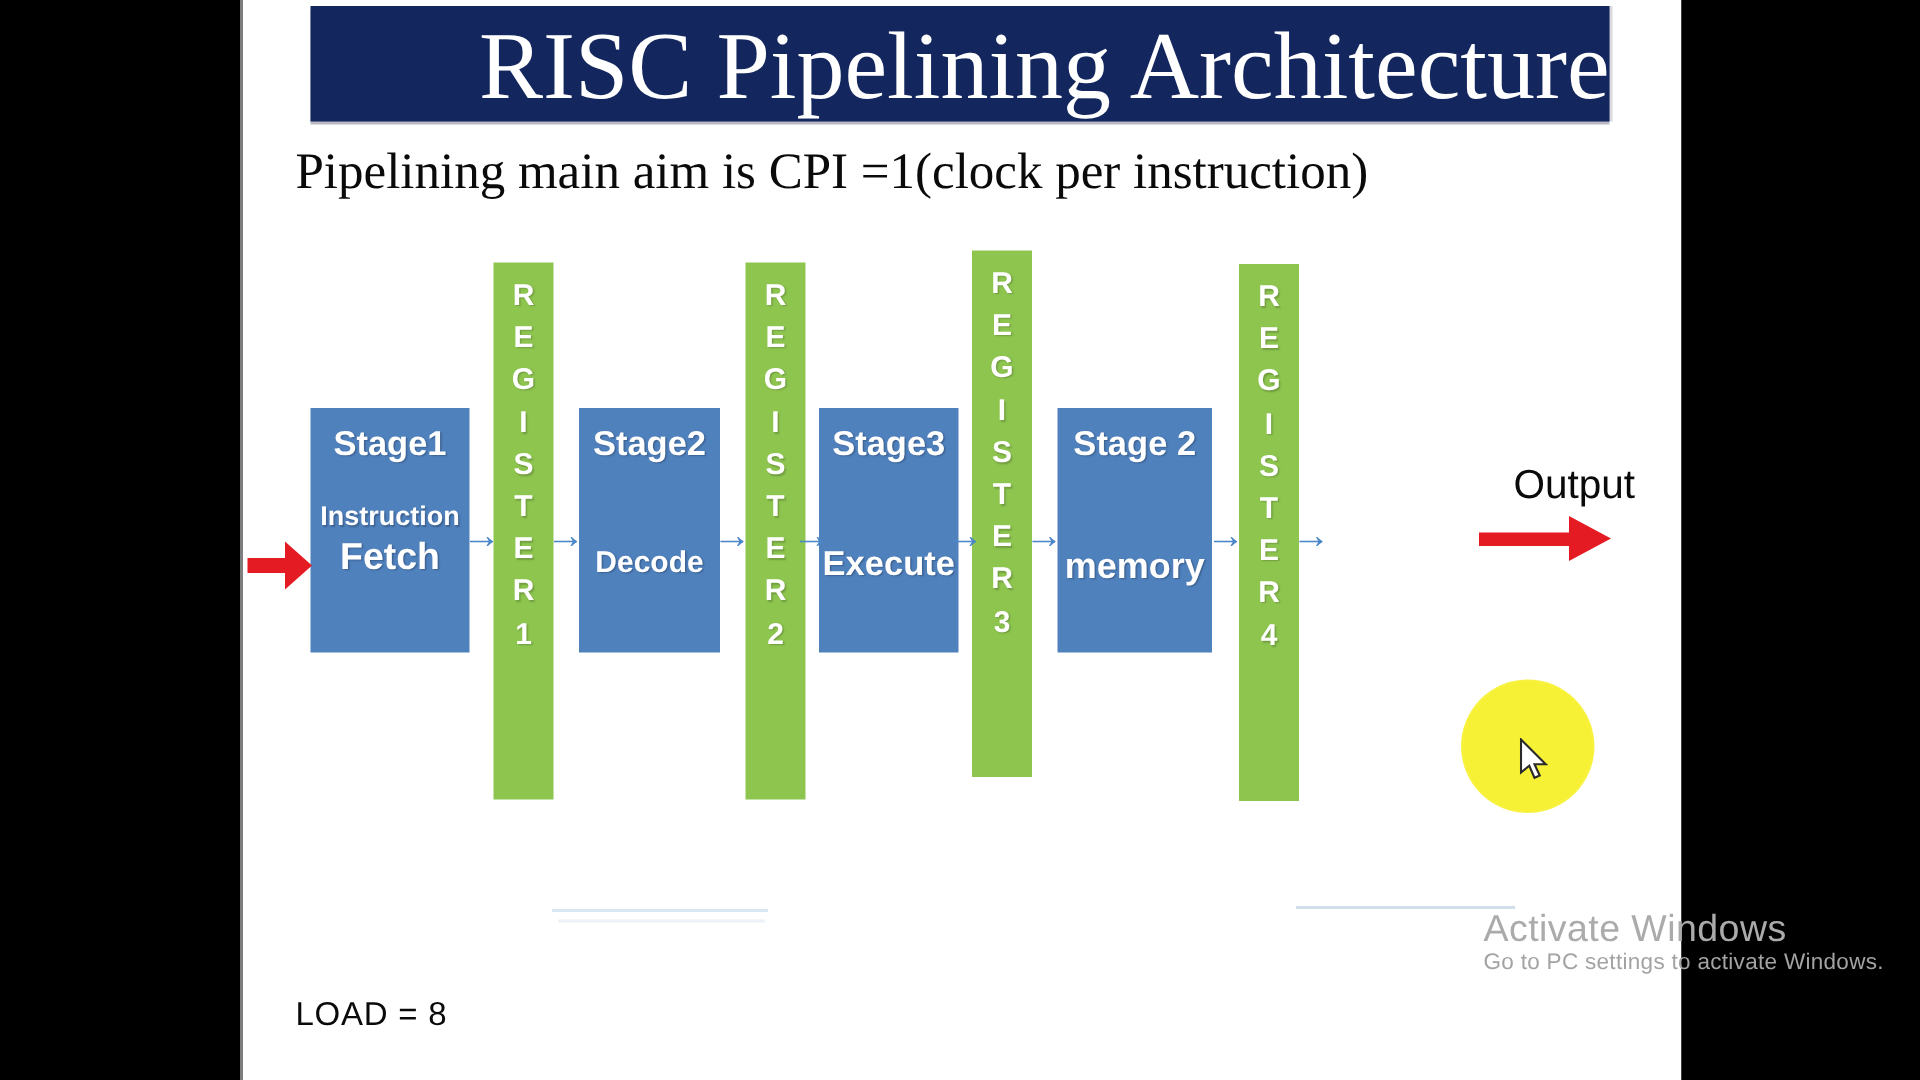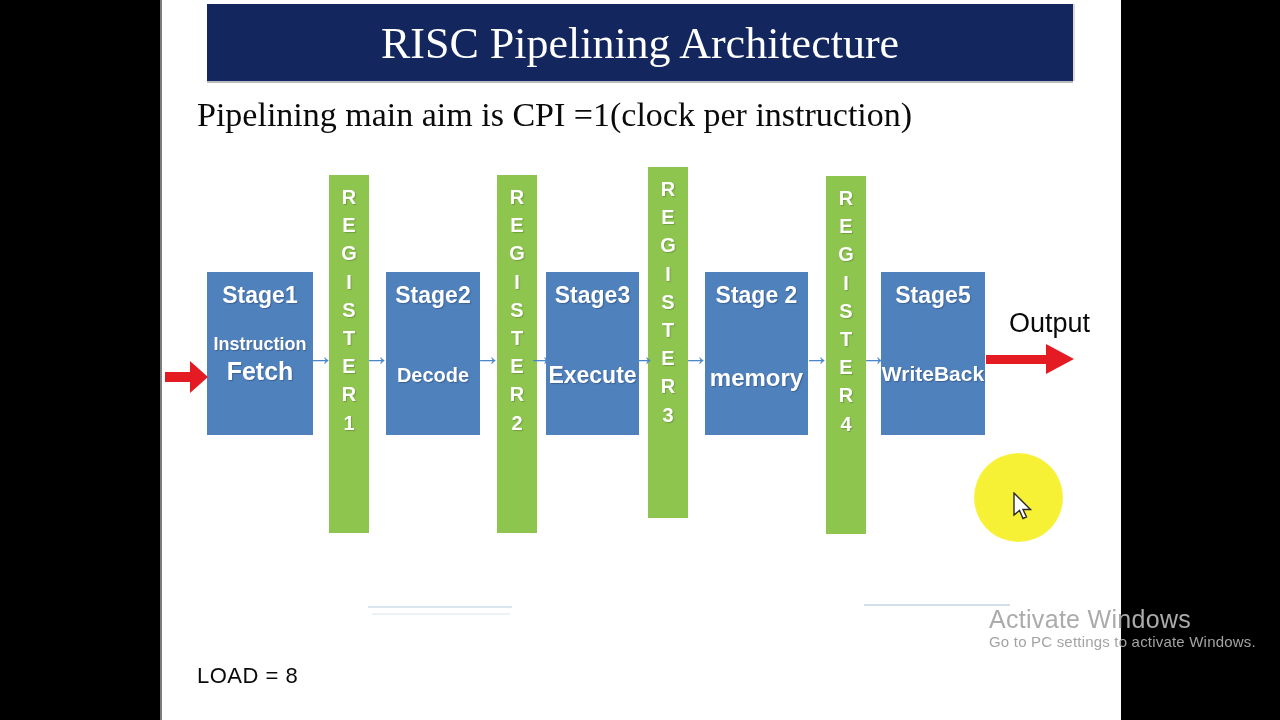--- a/index.html
+++ b/index.html
@@ -18,22 +18,22 @@
   
   .slide{position:absolute;left:162px;top:0;width:959px;height:720px;background:#ffffff;z-index:1;}
 
   
   .banner{
     position:absolute;left:207px;top:4px;width:866px;height:77px;
     background:var(--banner_navy,#13265e);z-index:4;
     box-shadow:0 2px 0 rgba(130,130,145,0.55), 2px 0 0 rgba(130,130,145,0.3);
   }
   .banner-title{
-    width:100%;height:100%;line-height:80px;text-align:center;
-    color:#fff;font-family:"Liberation Serif",serif;font-size:44px;font-weight:400;
+    width:100%;height:100%;line-height:80px;text-align:right;
+    color:#fff;font-family:"Liberation Serif",serif;font-size:64px;font-weight:400;
     white-space:nowrap;
   }
 
   .subtitle{
     position:absolute;left:197px;top:96px;width:900px;z-index:4;
     color:#0a0a0a;font-family:"Liberation Serif",serif;font-size:34px;white-space:nowrap;
   }
 
   
   .stage{
@@ -182,24 +182,20 @@
     <div class="stage-sub2">Decode</div>
   </div>
   <div class="stage s3" style="left:546px;width:93px">
     <div class="stage-title">Stage3</div>
     <div class="stage-sub2">Execute</div>
   </div>
   <div class="stage s4" style="left:705px;width:103px">
     <div class="stage-title">Stage 2</div>
     <div class="stage-sub2">memory</div>
   </div>
-  <div class="stage s5" style="left:881px;width:104px">
-    <div class="stage-title">Stage5</div>
-    <div class="stage-sub2">WriteBack</div>
-  </div>
 
   <div class="connector" style="left:307px">→</div>
   <div class="connector" style="left:363px">→</div>
   <div class="connector" style="left:474px">→</div>
   <div class="connector" style="left:527px">→</div>
   <div class="connector" style="left:629px">→</div>
   <div class="connector" style="left:682px">→</div>
   <div class="connector" style="left:803px">→</div>
   <div class="connector" style="left:860px">→</div>
 

